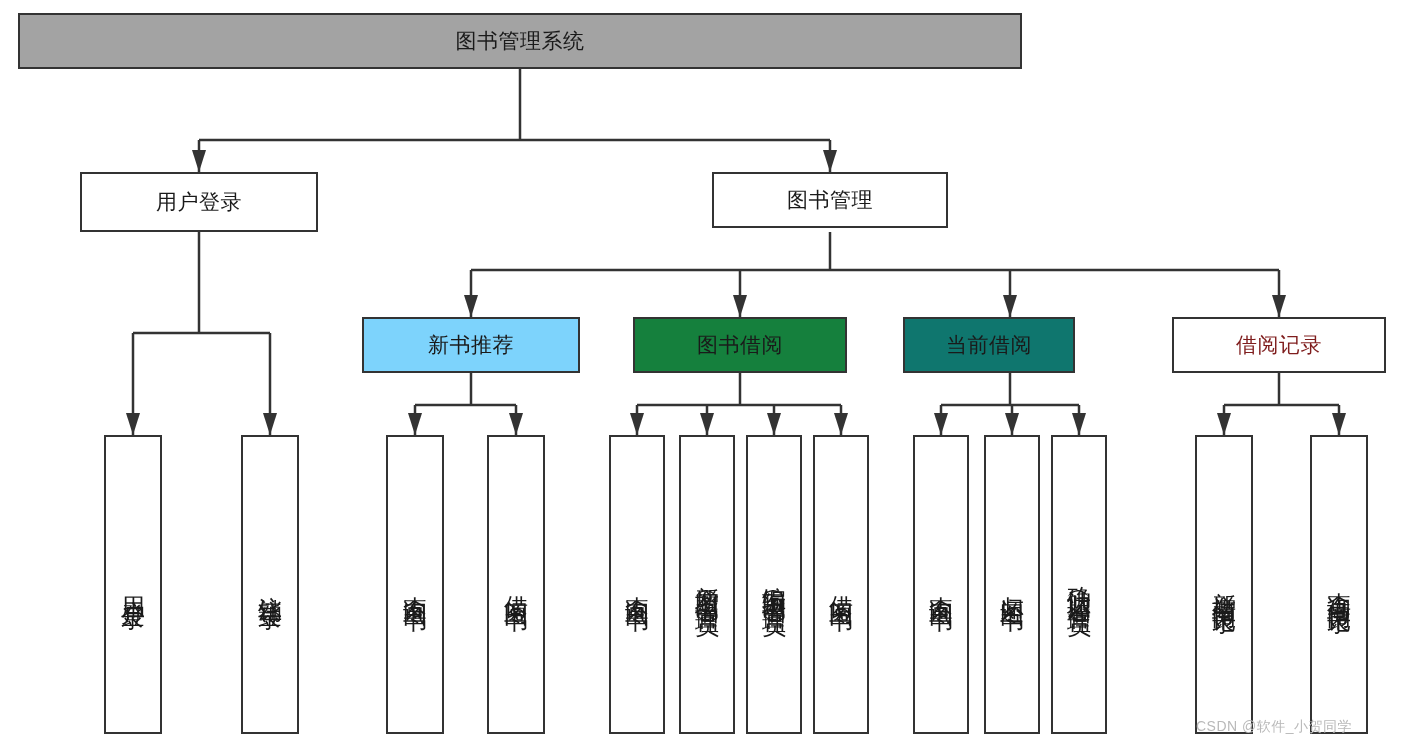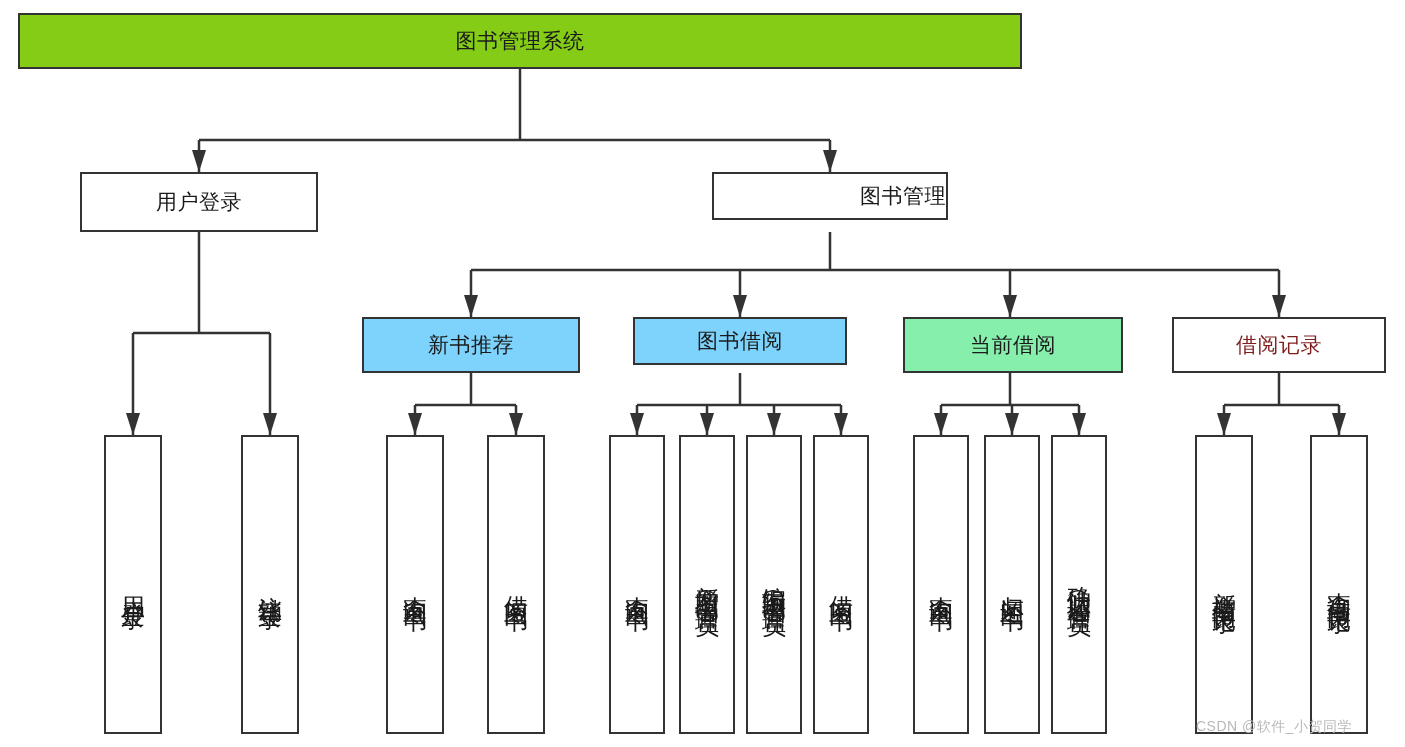--- a/index.html
+++ b/index.html
@@ -121,36 +121,36 @@
       <line x1="1079" y1="405" x2="1079" y2="435" stroke="#333333" stroke-width="2.5"></line>
       <polygon points="1072,413 1086,413 1079,435" fill="#333333"></polygon>
       <line x1="1279" y1="373" x2="1279" y2="405" stroke="#333333" stroke-width="2.5"></line>
       <line x1="1224" y1="405" x2="1339" y2="405" stroke="#333333" stroke-width="2.5"></line>
       <line x1="1224" y1="405" x2="1224" y2="435" stroke="#333333" stroke-width="2.5"></line>
       <polygon points="1217,413 1231,413 1224,435" fill="#333333"></polygon>
       <line x1="1339" y1="405" x2="1339" y2="435" stroke="#333333" stroke-width="2.5"></line>
       <polygon points="1332,413 1346,413 1339,435" fill="#333333"></polygon>
     </svg>
   <div id="nodes">
-      <div class="node horizontal root" style="left: 18px; top: 13px; width: 1004px; height: 56px; border-color: rgb(51, 51, 51); background: #84cc16;">
+      <div class="node horizontal root" style="left: 18px; top: 13px; width: 1004px; height: 56px; border-color: rgb(51, 51, 51); background: #a3a3a3;">
         <span class="node-label" style="color: rgb(26, 26, 26);">图书管理系统</span>
       </div>
       <div class="node horizontal" style="left: 80px; top: 172px; width: 238px; height: 60px; border-color: rgb(51, 51, 51); background: rgb(255, 255, 255);">
         <span class="node-label" style="color: rgb(26, 26, 26);">用户登录</span>
       </div>
-      <div class="node horizontal" style="left: 712px; top: 172px; width: 236px; height: 48px; border-color: rgb(51, 51, 51); background: rgb(255, 255, 255); justify-content: flex-end;">
+      <div class="node horizontal" style="left: 712px; top: 172px; width: 236px; height: 56px; border-color: rgb(51, 51, 51); background: rgb(255, 255, 255);">
         <span class="node-label" style="color: rgb(26, 26, 26);">图书管理</span>
       </div>
       <div class="node horizontal" style="left: 362px; top: 317px; width: 218px; height: 56px; border-color: rgb(51, 51, 51); background: #7dd3fc;">
         <span class="node-label" style="color: rgb(26, 26, 26);">新书推荐</span>
       </div>
-      <div class="node horizontal" style="left: 633px; top: 317px; width: 214px; height: 48px; border-color: rgb(51, 51, 51); background: #7dd3fc;">
+      <div class="node horizontal" style="left: 633px; top: 317px; width: 214px; height: 56px; border-color: rgb(51, 51, 51); background: #15803d;">
         <span class="node-label" style="color: rgb(26, 26, 26);">图书借阅</span>
       </div>
-      <div class="node horizontal" style="left: 903px; top: 317px; width: 220px; height: 56px; border-color: rgb(51, 51, 51); background: #86efac;">
+      <div class="node horizontal" style="left: 903px; top: 317px; width: 172px; height: 56px; border-color: rgb(51, 51, 51); background: #0f766e;">
         <span class="node-label" style="color: rgb(26, 26, 26);">当前借阅</span>
       </div>
       <div class="node horizontal" style="left: 1172px; top: 317px; width: 214px; height: 56px; border-color: rgb(51, 51, 51); background: rgb(255, 255, 255);">
         <span class="node-label" style="color: #7f1d1d;">借阅记录</span>
       </div>
       <div class="node vertical" style="left: 104px; top: 435px; width: 58px; height: 299px; border-color: rgb(51, 51, 51); background: rgb(255, 255, 255);">
         <span class="node-label" style="color: rgb(26, 26, 26);">用户登录</span>
       </div>
       <div class="node vertical" style="left: 241px; top: 435px; width: 58px; height: 299px; border-color: rgb(51, 51, 51); background: rgb(255, 255, 255);">
         <span class="node-label" style="color: rgb(26, 26, 26);">注销登录</span>

